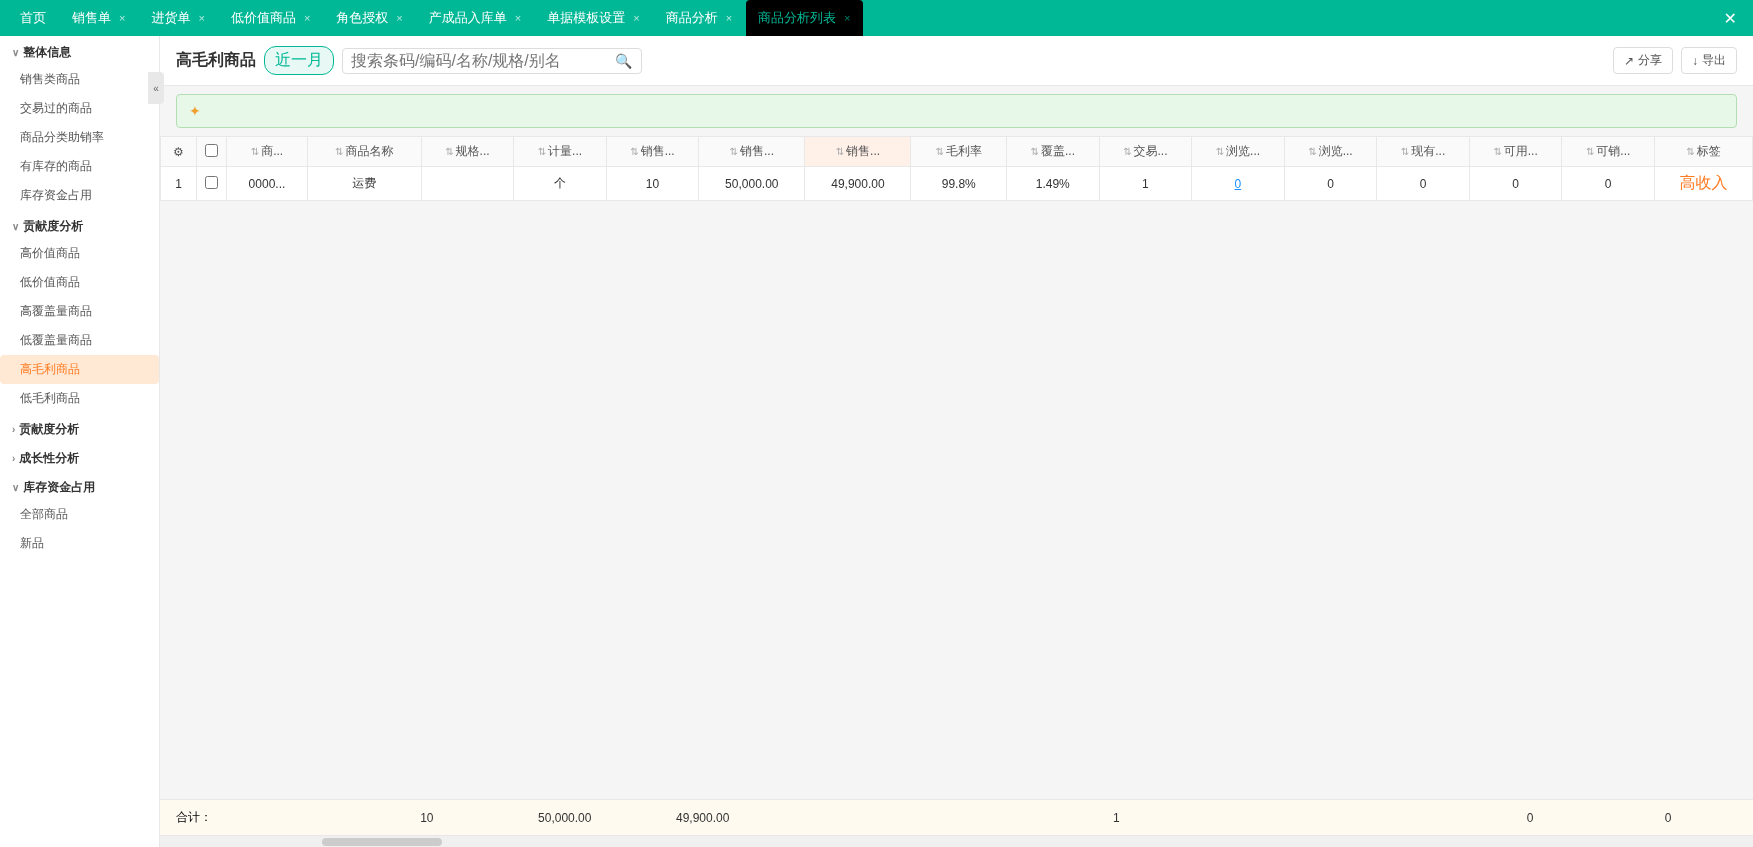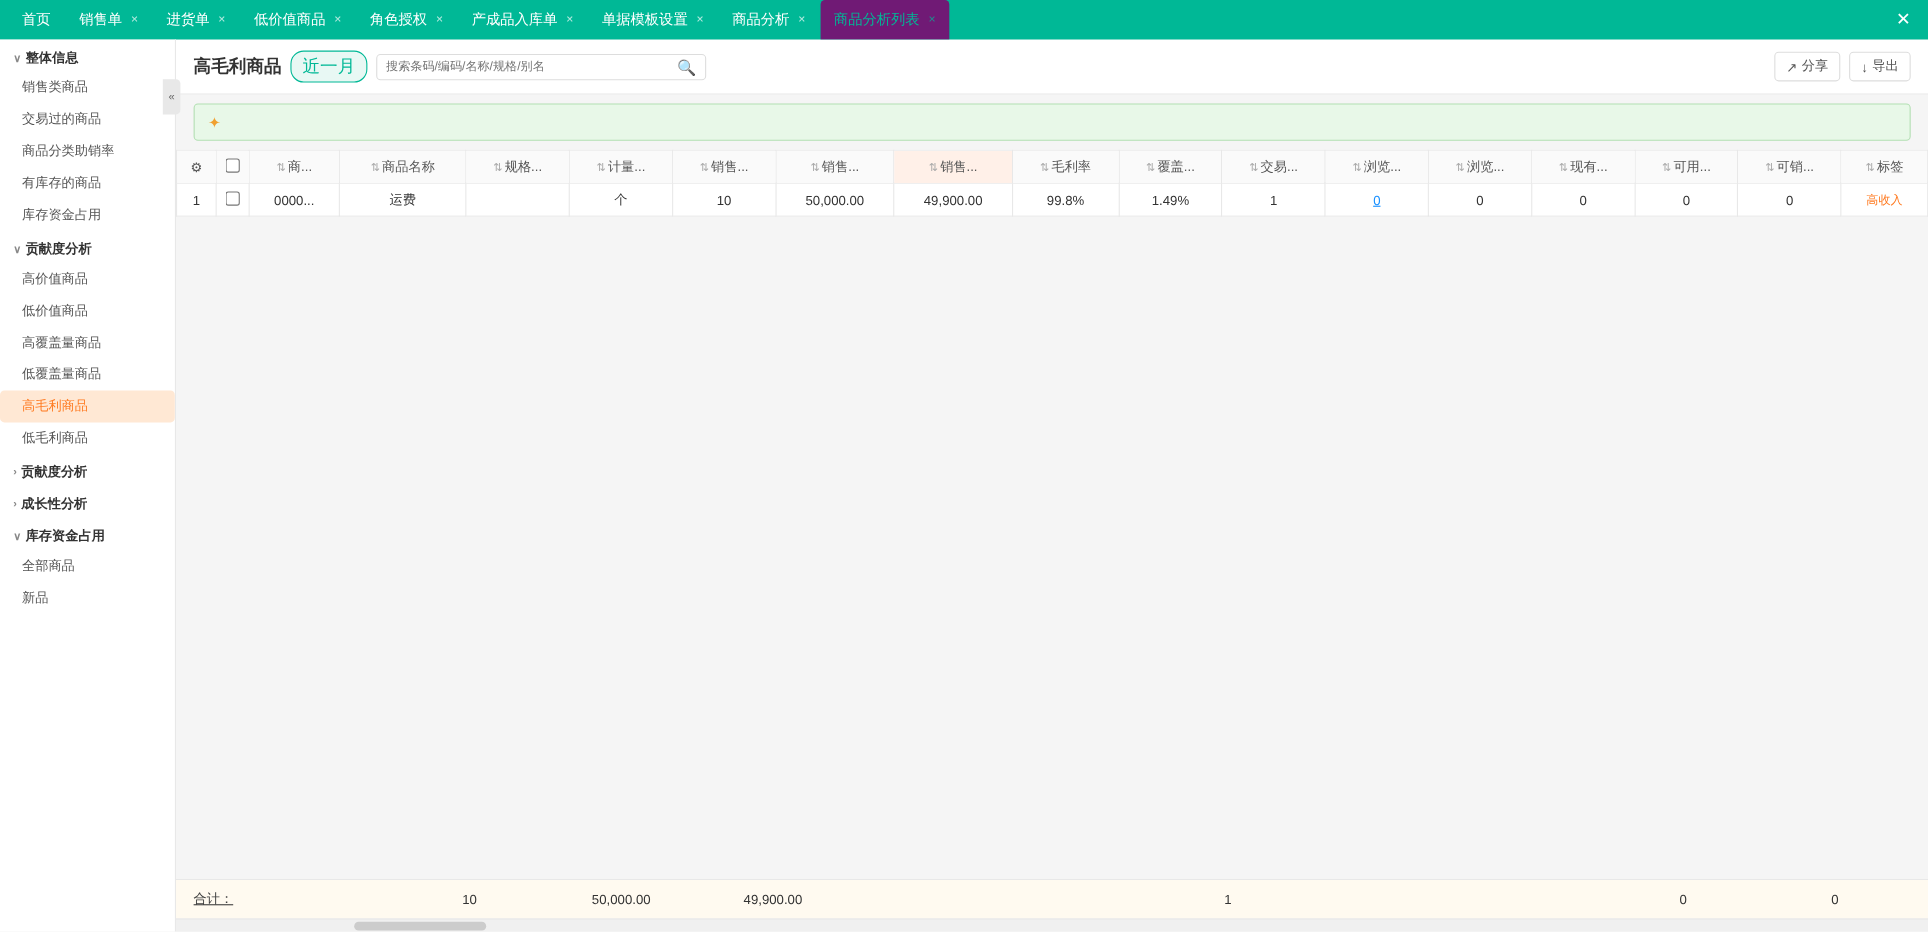--- a/index.html
+++ b/index.html
@@ -19,21 +19,21 @@
       align-items: center;
       padding: 0 12px;
       height: 36px;
       color: #fff;
       cursor: pointer;
       font-size: 13px;
       white-space: nowrap;
       gap: 4px;
       justify-content: center;
     }
-    .top-nav .nav-item.active { background: #701a75; color: #00b896; border-radius: 4px 4px 0 0; }
+    .top-nav .nav-item.active { background: #000000; color: #00b896; border-radius: 4px 4px 0 0; }
     .top-nav .nav-item .close-btn { font-size: 11px; opacity: 0.7; margin-left: 4px; }
     .top-nav .spacer { flex: 1; }
     .top-nav .close-window { color: #fff; font-size: 16px; padding: 0 8px; cursor: pointer; }
 
     
     .main-layout {
       display: flex;
       height: calc(847px - 36px);
     }
 
@@ -125,21 +125,21 @@
       border: 1px solid #ddd;
       border-radius: 4px;
       padding: 3px 8px;
       gap: 4px;
       flex: 1;
       max-width: 300px;
     }
     .search-box input {
       border: none;
       outline: none;
-      font-size: 11px;
+      font-size: 16px;
       width: 100%;
       color: #ec4899;
     }
     .search-icon { color: #aaa; font-size: 14px; }
     .header-actions { margin-left: auto; display: flex; gap: 8px; }
     .action-btn {
       display: flex;
       align-items: center;
       gap: 4px;
       padding: 4px 10px;
@@ -197,35 +197,35 @@
       justify-content: center;
       gap: 2px;
     }
     tbody tr td {
       border: 1px solid #e8e8e8;
       padding: 6px 8px;
       text-align: center;
       color: #333;
       background: #fff;
     }
-    .tag-high { color: #ff7b22; font-size: 11px; }
+    .tag-high { color: #ff7b22; font-size: 16px; }
 
     
     .footer-totals {
       display: flex;
       align-items: center;
       background: #fffaf0;
       border-top: 1px solid #e8e8e8;
       padding: 6px 16px;
       font-size: 12px;
       color: #333;
       min-height: 36px;
       gap: 0;
     }
-    .footer-label { color: #404040; padding-right: 8px; text-decoration: underline; }
+    .footer-label { color: #000000; padding-right: 8px; }
     .footer-cell {
       padding: 0 8px;
       min-width: 80px;
       text-align: center;
     }
 
     
     .scrollbar-area {
       height: 12px;
       background: #f0f0f0;

